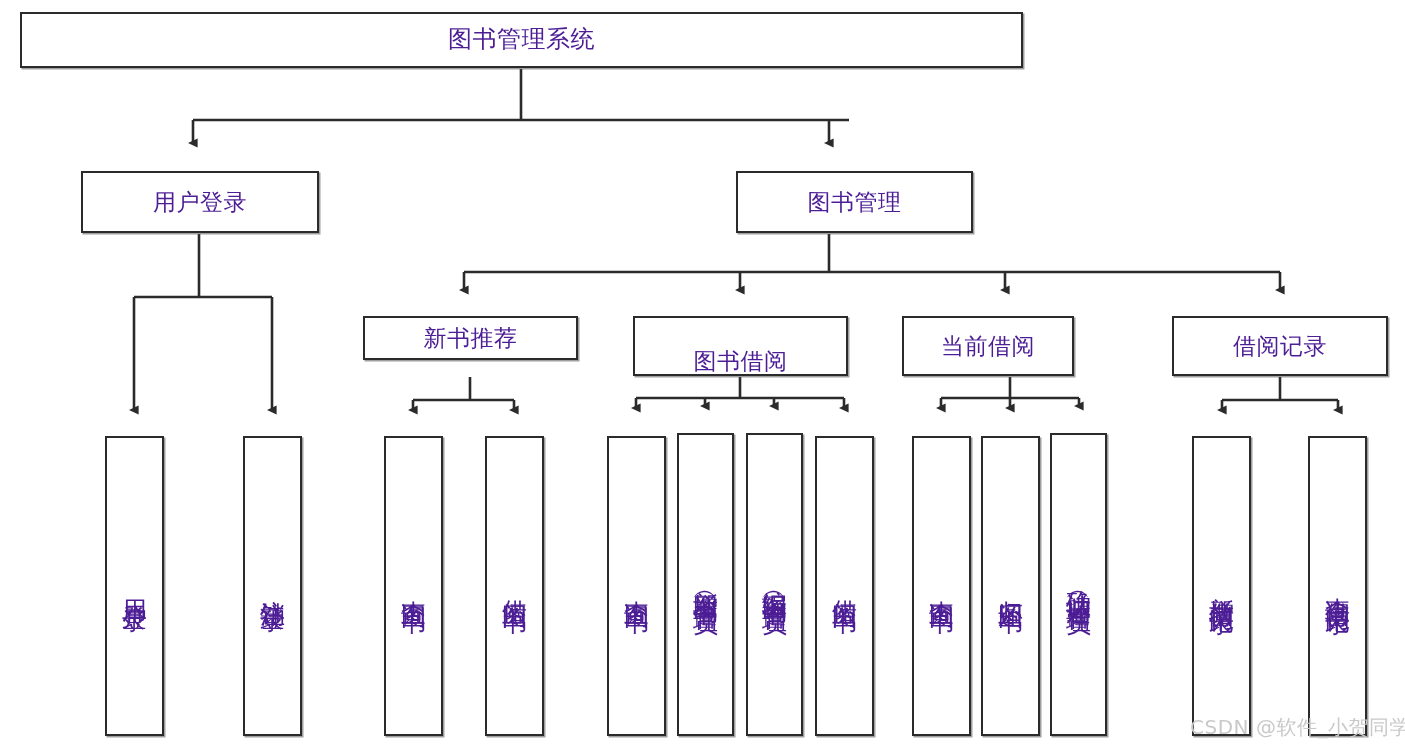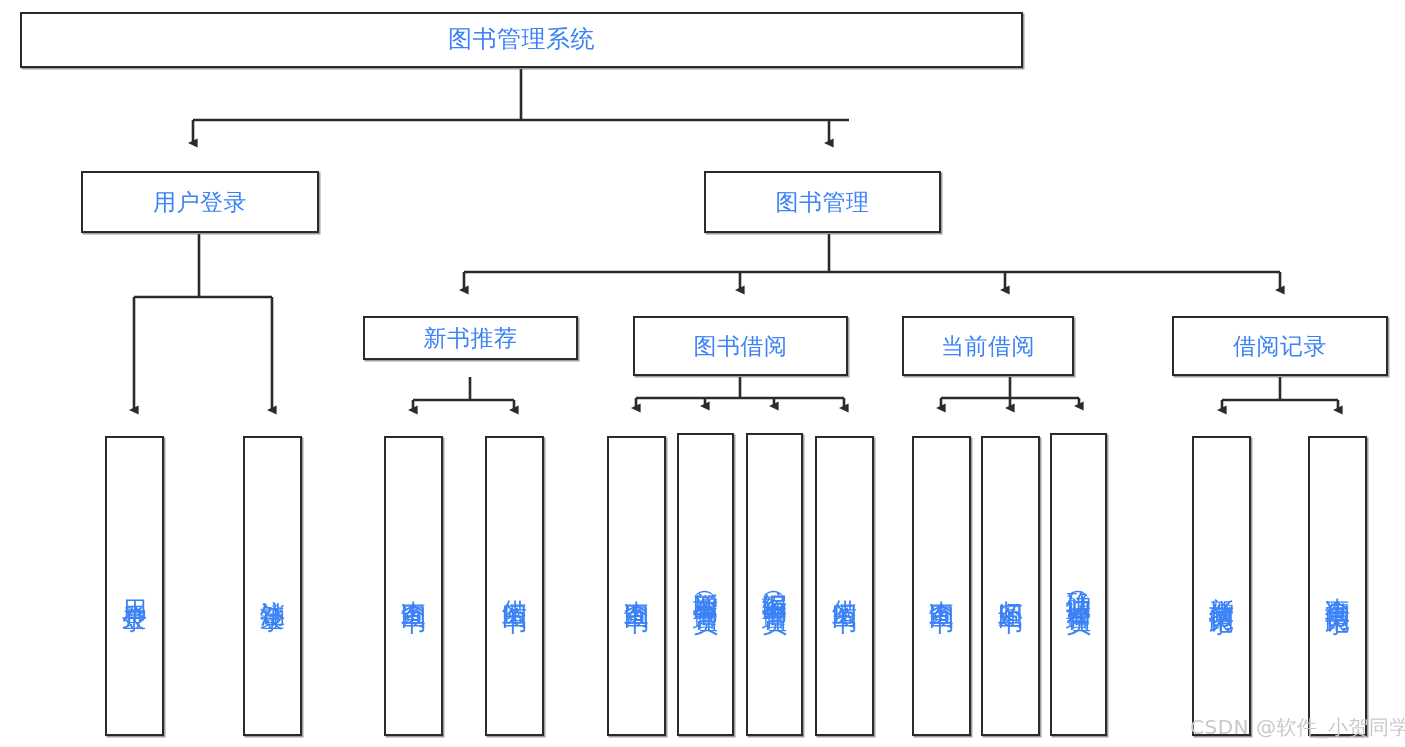--- a/index.html
+++ b/index.html
@@ -27,21 +27,21 @@
   }
   .node {
     position: absolute;
     box-sizing: border-box;
     border: 2px solid #2b2b2b;
     background: #ffffff;
     box-shadow: 1.5px 1.5px 0 rgba(80,80,80,0.55);
     display: flex;
     align-items: center;
     justify-content: center;
-    color: #3b82f6;
+    color: #4c1d95;
   }
   .node .lbl {
     display: block;
     line-height: 1.08;
     letter-spacing: 0.5px;
     white-space: nowrap;
   }
   
   .node.h .lbl {
     font-size: 23px;
@@ -126,28 +126,28 @@
     </g>
   </svg>
 
   <div class="node root h" style="left:20px; top:12px; width:1003px; height:56px;">
     <span class="lbl">图书管理系统</span>
   </div>
 
   <div class="node h" style="left:81px; top:171px; width:238px; height:62px;">
     <span class="lbl">用户登录</span>
   </div>
-  <div class="node h" style="left:704px; top:171px; width:237px; height:62px;">
+  <div class="node h" style="left:736px; top:171px; width:237px; height:62px;">
     <span class="lbl">图书管理</span>
   </div>
 
   <div class="node h" style="left:363px; top:316px; width:215px; height:44px;">
     <span class="lbl">新书推荐</span>
   </div>
-  <div class="node h" style="left:633px; top:316px; width:215px; height:60px;">
+  <div class="node h" style="left:633px; top:316px; width:215px; height:60px;align-items:flex-end;">
     <span class="lbl">图书借阅</span>
   </div>
   <div class="node h" style="left:902px; top:316px; width:172px; height:60px;">
     <span class="lbl">当前借阅</span>
   </div>
   <div class="node h" style="left:1172px; top:316px; width:216px; height:60px;">
     <span class="lbl">借阅记录</span>
   </div>
 
   <div class="node v" style="left:105px; top:436px; width:59px; height:300px;">

